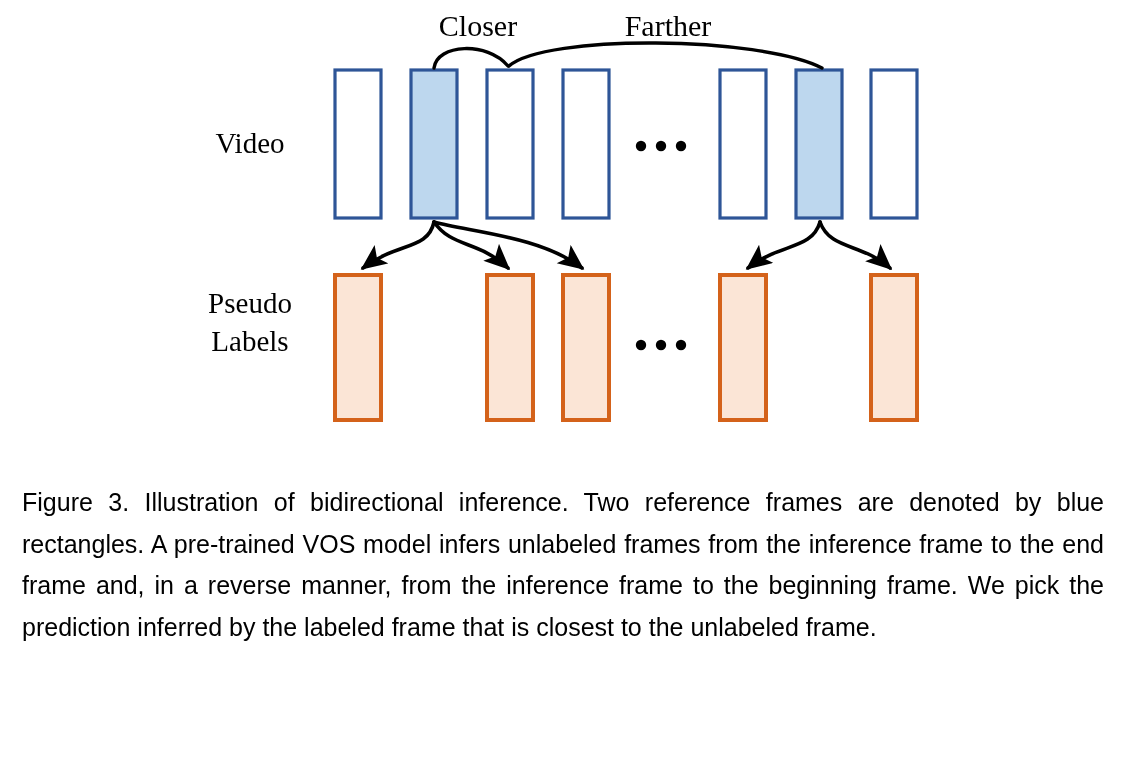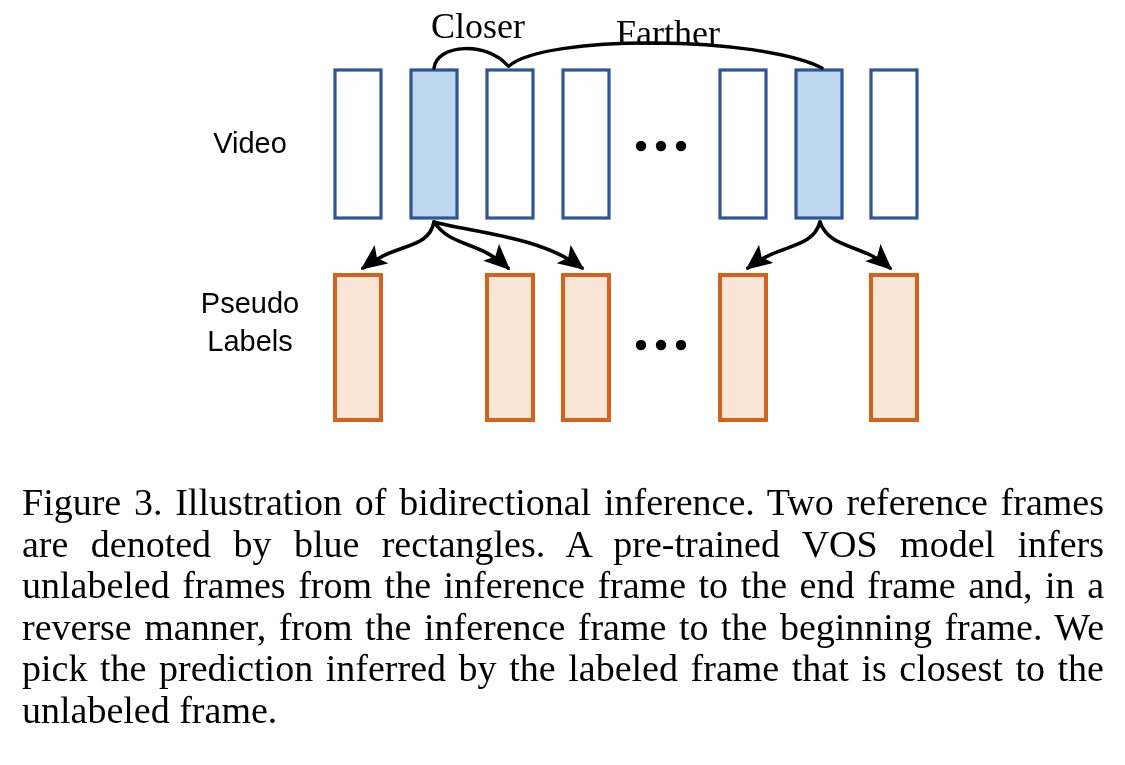--- a/index.html
+++ b/index.html
@@ -28,65 +28,64 @@
     position: absolute;
     left: 0;
     top: 0;
     width: 1125px;
     height: 450px;
     display: block;
   }
 
   .row-label {
     position: absolute;
-    font-family: Liberation Sans, sans-serif;
+    font-family: Liberation Serif, serif;
     font-size: 29px;
     line-height: 38px;
     color: #000000;
     text-align: center;
     white-space: pre-line;
   }
   #video-row-label {
     left: 180px;
     top: 124px;
     width: 140px;
   }
   #pseudo-row-label {
     left: 180px;
     top: 284px;
     width: 140px;
   }
 
   .arc-label {
     position: absolute;
     font-family: "Liberation Serif", "DejaVu Serif", serif;
-    font-size: 36px;
+    font-size: 30px;
     line-height: 32px;
     color: #000000;
     text-align: center;
   }
   #closer-label {
     left: 398px;
     top: 10px;
     width: 160px;
   }
   #farther-label {
     left: 588px;
     top: 10px;
     width: 160px;
-    margin-top: 7px;
   }
 
   #caption {
     position: absolute;
     left: 22px;
     top: 482px;
     width: 1082px;
-    font-family: Liberation Serif, serif;
-    font-size: 38px;
+    font-family: Liberation Sans, sans-serif;
+    font-size: 25px;
     line-height: 41.5px;
     text-align: justify;
     text-justify: inter-word;
     color: #000000;
   }
   #caption-text { display: inline; }
 </style>
 </head>
 <body>
 

